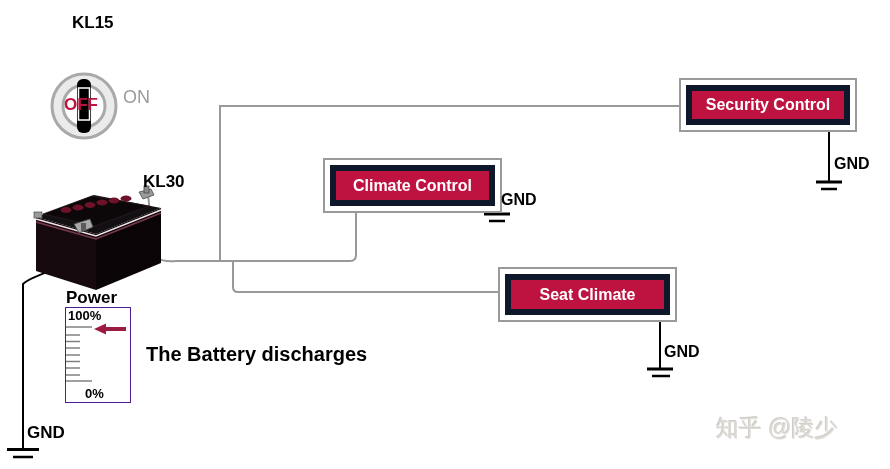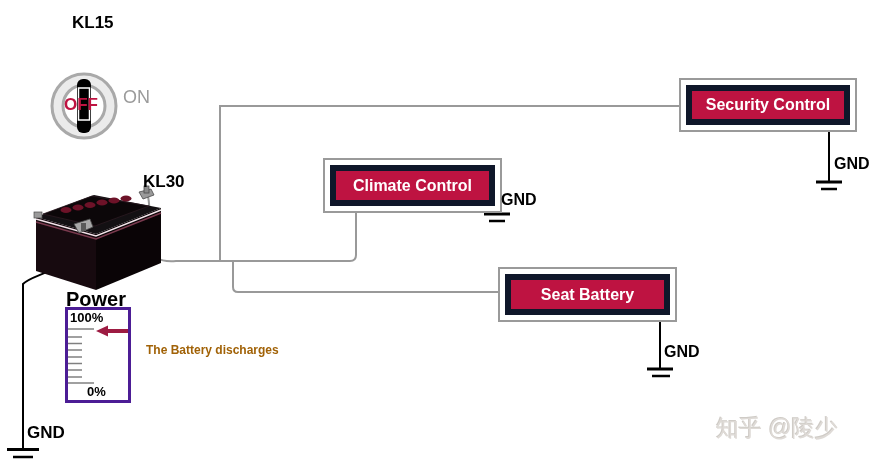--- a/index.html
+++ b/index.html
@@ -6,42 +6,42 @@
   .canvas{
     position:relative;width:890px;height:469px;background:#ffffff;overflow:hidden;
     font-family:"Liberation Sans",sans-serif;color:#000;
   }
   .abs{position:absolute;}
   .lbl{font-weight:bold;white-space:nowrap;}
   .lbl-kl{font-size:17px;color:#000;}
   .lbl-off{font-size:17px;color:#be1341;}
   .lbl-on{font-size:18px;color:#9b9b9b;font-weight:normal;}
   .lbl-gnd{font-size:16px;color:#000;font-weight:bold;}
-  .caption{font-size:12px;font-weight:bold;color:#a16207;}
+  .caption{font-size:20px;font-weight:bold;color:#000000;}
   svg{display:block;}
   .overlay{position:absolute;left:0;top:0;}
   .wire-gray{fill:none;stroke:#999999;stroke-width:2;}
   .wire-black{fill:none;stroke:#000000;stroke-width:2;}
   .gnd1{stroke:#000;stroke-width:3;}
   .gnd2{stroke:#000;stroke-width:2.5;}
 
   .module{
     position:absolute;box-sizing:border-box;
     border:2px solid #9a9a9a;background:#fff;padding:5px;
   }
   .module-inner{
     width:100%;height:100%;box-sizing:border-box;
     background:#be1341;border:6px solid #0f172a;
     display:flex;align-items:center;justify-content:center;
     color:#fff;font-weight:bold;font-size:16px;white-space:nowrap;
   }
 
   .gauge{
     position:absolute;left:65px;top:307px;width:66px;height:96px;
-    box-sizing:border-box;border:3px solid #4c1d95;background:#fff;
+    box-sizing:border-box;border:1px solid #4c1d95;background:#fff;
   }
   .gauge .max{position:absolute;top:0px;left:2px;font-size:13px;font-weight:bold;}
   .gauge .min{position:absolute;bottom:1px;left:19px;font-size:13px;font-weight:bold;}
   .gauge svg{position:absolute;left:0;top:0;}
 
   .watermark{
     left:716px;top:413px;font-size:23px;font-weight:normal;
     color:#dedad6;text-shadow:-1px -1px 0 #cfcbc6,1px 1px 0 #ffffff;
     white-space:nowrap;
   }
@@ -124,21 +124,21 @@
 
       <rect x="6" y="29" width="8" height="6" fill="#9a9a9a" stroke="#4a4a4a" stroke-width="0.7"></rect>
     </g>
   </svg>
 
   <div class="abs lbl lbl-kl" style="left:72px;top:13px;">KL15</div>
   <div class="abs lbl lbl-off" style="left:64px;top:52px;margin-top:43px;">OFF</div>
   <div class="abs lbl-on" style="left:123px;top:87px;position:absolute;">ON</div>
   <div class="abs lbl lbl-kl" style="left:143px;top:172px;">KL30</div>
 
-  <div class="abs lbl" style="left:66px;top:288px;font-size:20px;">Power</div>
+  <div class="abs lbl" style="left:66px;top:288px;font-size:17px;">Power</div>
   <div class="gauge">
     <svg width="60" height="90" viewBox="0 0 60 90">
       <line x1="0" y1="19" x2="26" y2="19" stroke="#808080" stroke-width="1.5"></line>
       <line x1="0" y1="27" x2="14" y2="27" stroke="#808080" stroke-width="1.5"></line>
       <line x1="0" y1="33.5" x2="14" y2="33.5" stroke="#808080" stroke-width="1.5"></line>
       <line x1="0" y1="40" x2="14" y2="40" stroke="#808080" stroke-width="1.5"></line>
       <line x1="0" y1="47" x2="14" y2="47" stroke="#808080" stroke-width="1.5"></line>
       <line x1="0" y1="53.5" x2="14" y2="53.5" stroke="#808080" stroke-width="1.5"></line>
       <line x1="0" y1="60" x2="14" y2="60" stroke="#808080" stroke-width="1.5"></line>
       <line x1="0" y1="67" x2="14" y2="67" stroke="#808080" stroke-width="1.5"></line>
@@ -154,21 +154,21 @@
 
   <div class="abs caption" style="left:146px;top:343px;">The Battery discharges</div>
 
   <div class="module" style="left:679px;top:78px;width:178px;height:54px;">
     <div class="module-inner">Security Control</div>
   </div>
   <div class="module" style="left:323px;top:134px;width:179px;height:55px;margin-top:24px;">
     <div class="module-inner">Climate Control</div>
   </div>
   <div class="module" style="left:498px;top:267px;width:179px;height:55px;">
-    <div class="module-inner">Seat Battery</div>
+    <div class="module-inner">Seat Climate</div>
   </div>
 
   <div class="abs lbl-gnd" style="left:834px;top:155px;">GND</div>
   <div class="abs lbl-gnd" style="left:501px;top:191px;">GND</div>
   <div class="abs lbl-gnd" style="left:664px;top:343px;">GND</div>
   <div class="abs lbl-gnd" style="left:27px;top:423px;font-size:17px;">GND</div>
 
   <div class="abs watermark">知乎 @陵少</div>
 
 </div>

